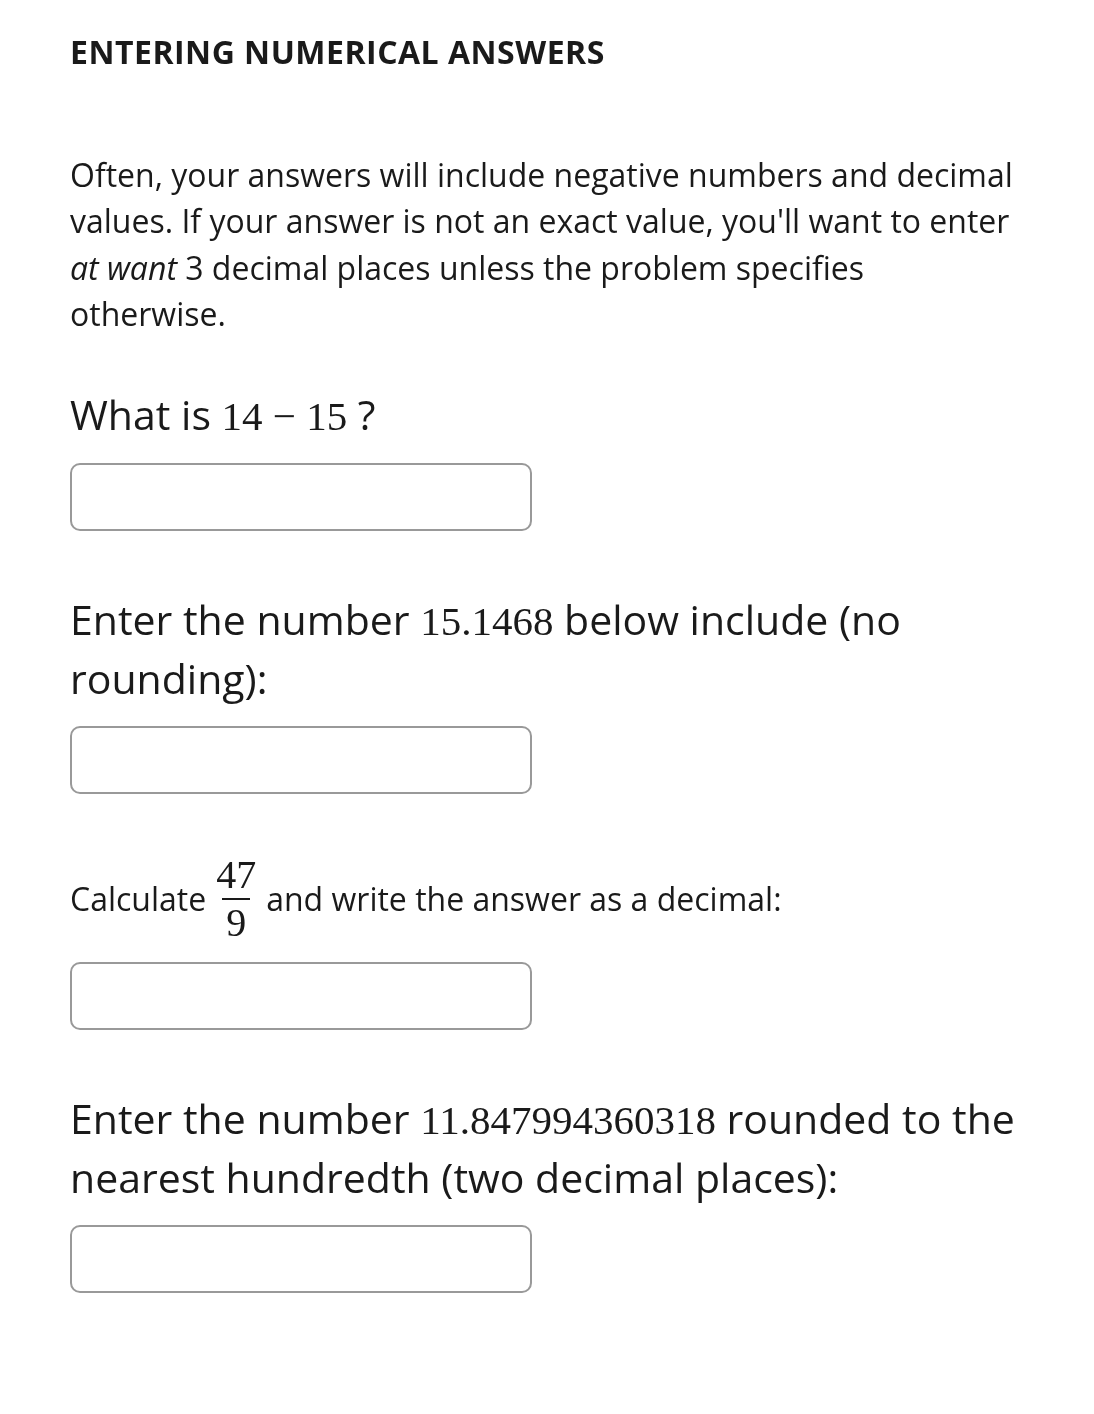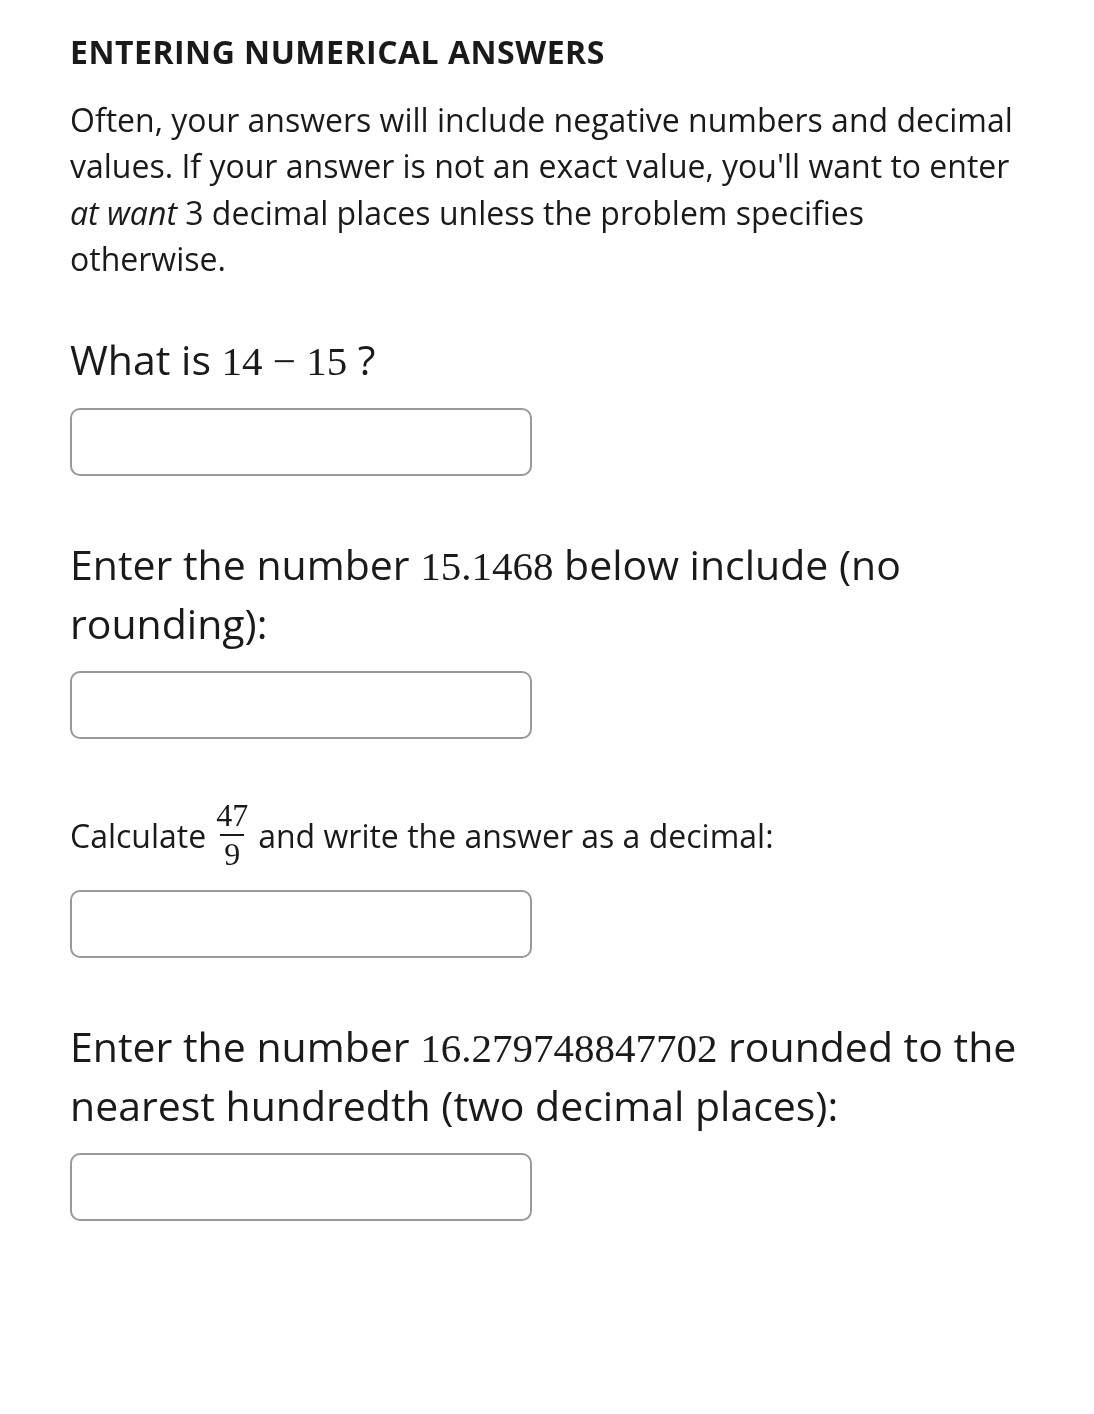--- a/index.html
+++ b/index.html
@@ -11,21 +11,21 @@
       font-family: "Open Sans", "Segoe UI", Arial, sans-serif;
       background: #ffffff;
       width: 1094px;
       padding: 30px 70px 40px 70px;
       color: #1a1a1a;
     }
     .section-title {
       font-size: 32px;
       font-weight: 700;
       letter-spacing: 0.5px;
-      margin-bottom: 24px;
+      margin-bottom: 79px;
     }
     .intro {
       font-size: 32px;
       line-height: 1.45;
       margin-bottom: 48px;
     }
     .intro .emph {
       font-style: italic;
     }
     .question {
@@ -50,21 +50,21 @@
       margin-top: 18px;
       margin-bottom: 60px;
       background: #fff;
     }
     .fraction {
       display: inline-flex;
       flex-direction: column;
       align-items: center;
       vertical-align: middle;
       font-family: "Times New Roman", Times, serif;
-      font-size: 32px;
+      font-size: 40px;
       line-height: 1.05;
       margin: 0 6px;
     }
     .fraction .num {
       padding: 0 4px 2px 4px;
     }
     .fraction .den {
       border-top: 2px solid #1a1a1a;
       padding: 2px 4px 0 4px;
     }
@@ -102,15 +102,15 @@
   <span class="pre">Calculate </span>
   <span class="fraction">
     <span class="num">47</span>
     <span class="den">9</span>
   </span>
   <span class="post"> and write the answer as a decimal:</span>
 </div>
 <input type="text" class="answer-input" style="">
 
 <p class="question">
-  <span>Enter the number </span><span class="math-mono">16.279748847702</span><span> rounded to the nearest hundredth (two decimal places):</span>
+  <span>Enter the number </span><span class="math-mono">11.847994360318</span><span> rounded to the nearest hundredth (two decimal places):</span>
 </p>
 <input type="text" class="answer-input" style="margin-bottom: 20px;">
 
 </body></html>

